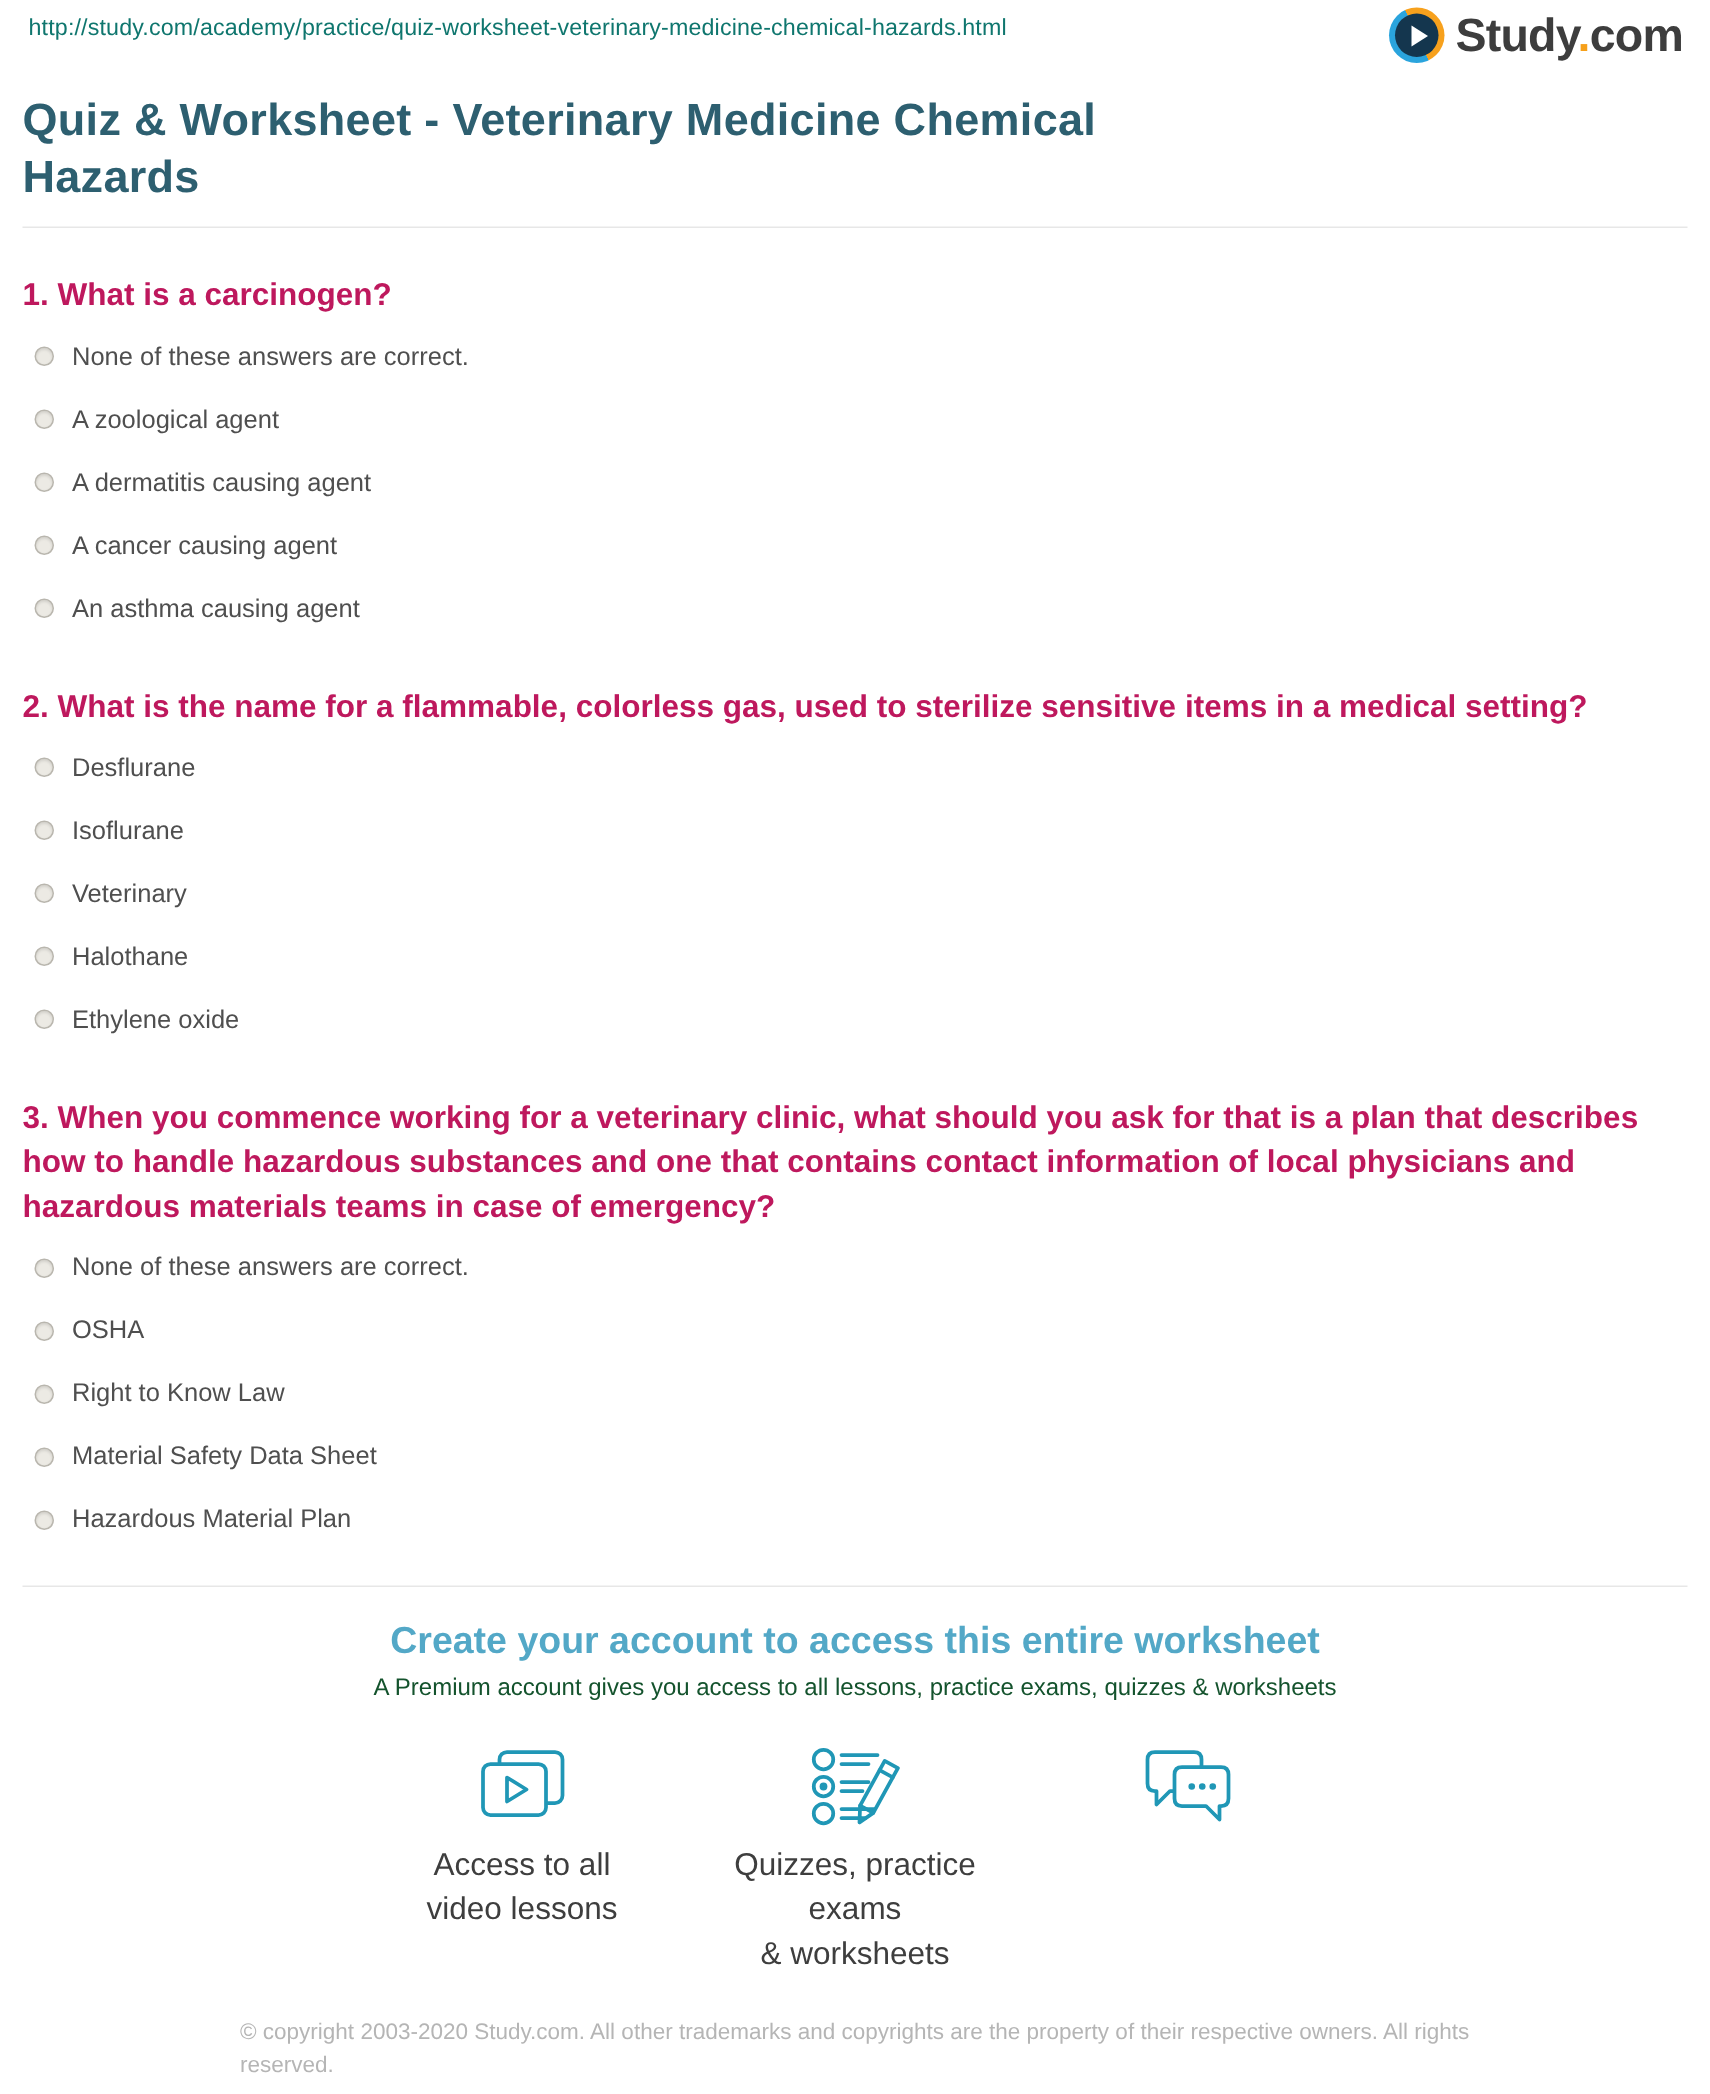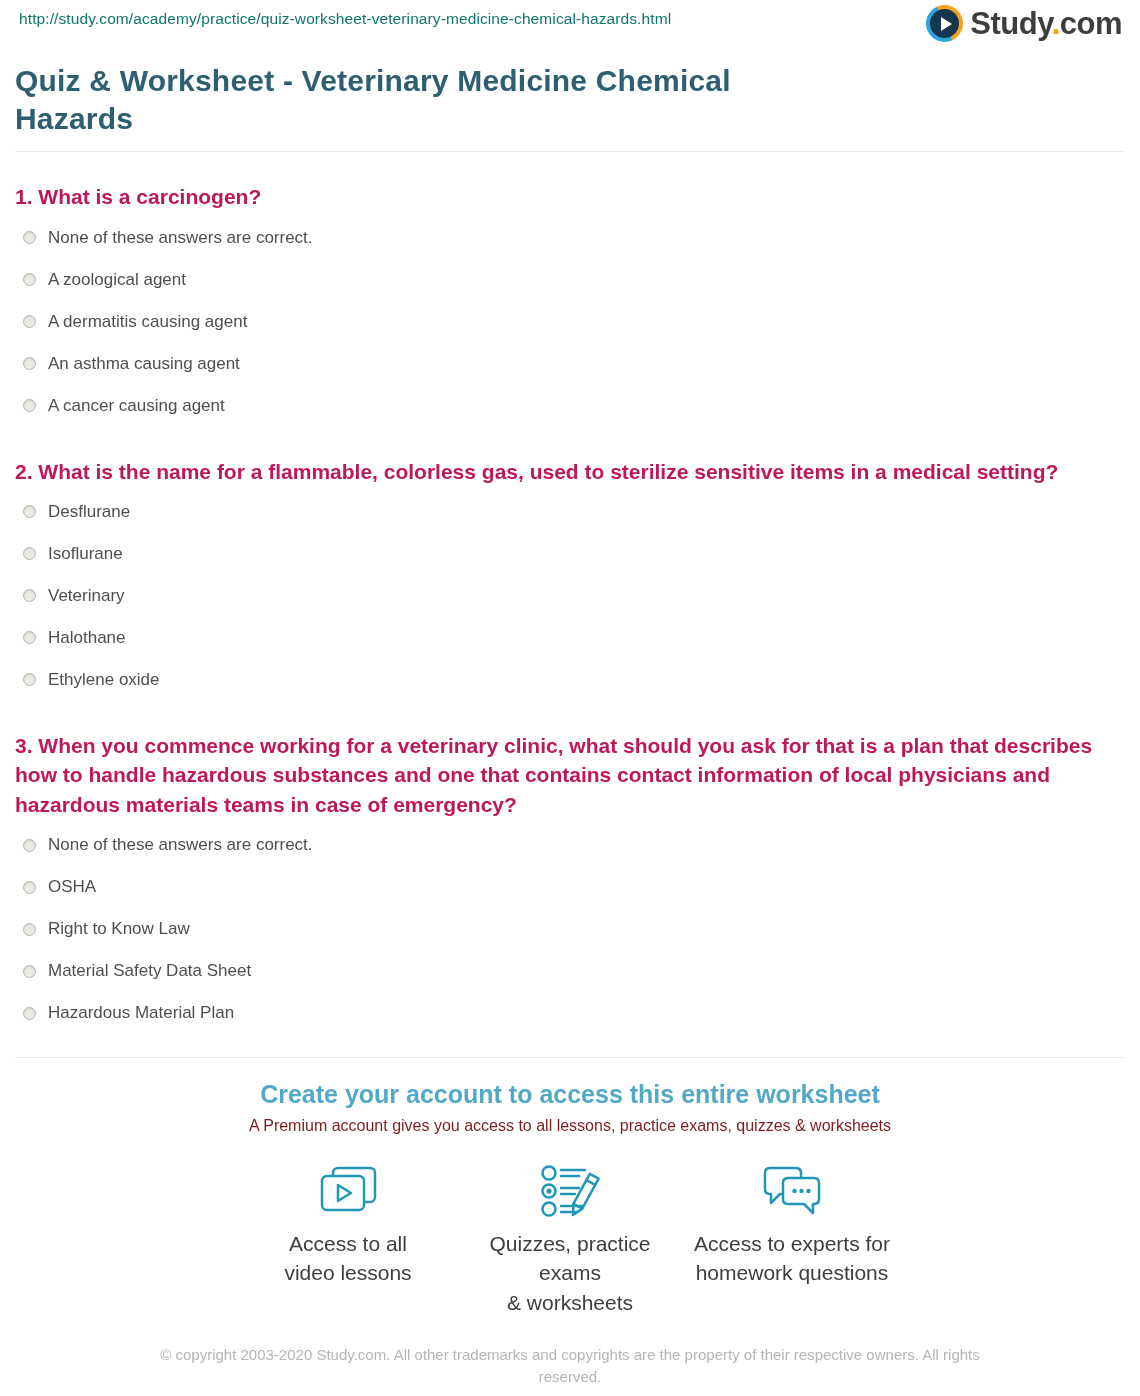--- a/index.html
+++ b/index.html
@@ -34,29 +34,29 @@
   .question-heading { font-size: 21px; font-weight: 700; color: #be185d; line-height: 1.4; }
   .options { margin-top: 5px; padding-left: 8px; }
   .option { display: flex; align-items: center; padding: 11px 0; cursor: pointer; }
   .radio { width: 13px; height: 13px; border-radius: 50%; background: #eceae4;
     border: 1px solid #b9b6ae; box-shadow: inset 0 1px 2px rgba(0,0,0,0.12); flex: 0 0 auto; }
   .option-label { margin-left: 12px; font-size: 17px; color: #4f4f4f; }
 
   
   .signup { text-align: center; }
   .signup-heading { margin-top: 20px; font-size: 25px; font-weight: 700; color: #53a8c7; line-height: 1.3; cursor: pointer; }
-  .signup-sub { margin-top: 6px; font-size: 16px; color: #7f1d1d; }
+  .signup-sub { margin-top: 6px; font-size: 16px; color: #14532d; }
 
   .features { margin-top: 28px; display: flex; justify-content: center; gap: 10px; }
   .feature { width: 212px; text-align: center; }
   .feature svg { display: block; margin: 0 auto; }
   .feature-label { margin-top: 8px; font-size: 21px; color: #3e3e3e; line-height: 1.42; }
 
   .copyright { margin-top: 26px; max-width: 820px; margin-left: auto; margin-right: auto;
-    text-align: center; font-size: 15px; color: #b5b5b5; line-height: 1.45; }
+    text-align: left; font-size: 15px; color: #b5b5b5; line-height: 1.45; }
 </style>
 </head>
 <body>
 
 <div class="page">
 
   <div class="url-text">http://study.com/academy/practice/quiz-worksheet-veterinary-medicine-chemical-hazards.html</div>
 
   <div class="logo">
     <span class="logo-badge"></span>
@@ -77,25 +77,25 @@
       <div class="option">
         <span class="radio"></span>
         <span class="option-label">A zoological agent</span>
       </div>
       <div class="option">
         <span class="radio"></span>
         <span class="option-label">A dermatitis causing agent</span>
       </div>
       <div class="option">
         <span class="radio"></span>
+        <span class="option-label">A cancer causing agent</span>
+      </div>
+      <div class="option">
+        <span class="radio"></span>
         <span class="option-label">An asthma causing agent</span>
-      </div>
-      <div class="option">
-        <span class="radio"></span>
-        <span class="option-label">A cancer causing agent</span>
       </div>
     </div>
   </div>
 
   <div class="question">
     <div class="question-heading">2. What is the name for a flammable, colorless gas, used to sterilize sensitive items in a medical setting?</div>
     <div class="options">
       <div class="option">
         <span class="radio"></span>
         <span class="option-label">Desflurane</span>
@@ -189,24 +189,20 @@
       </div>
 
       <div class="feature">
         <svg width="70" height="58" viewBox="0 0 70 58" fill="none" stroke="#2097b6" stroke-width="2.5" stroke-linejoin="round" stroke-linecap="round">
           <path d="M13 5 h26 q5 0 5 5 v16 q0 5 -5 5 h-16 l-9 9 v-9 h-1 q-5 0 -5 -5 v-16 q0 -5 5 -5 z"></path>
           <path d="M31 15 h26 q5 0 5 5 v16 q0 5 -5 5 h-1 v9 l-9 -9 h-16 q-5 0 -5 -5 v-16 q0 -5 5 -5 z" fill="#ffffff"></path>
           <circle cx="37.5" cy="28" r="2.2" fill="#2097b6" stroke="none"></circle>
           <circle cx="44.5" cy="28" r="2.2" fill="#2097b6" stroke="none"></circle>
           <circle cx="51.5" cy="28" r="2.2" fill="#2097b6" stroke="none"></circle>
         </svg>
-        <div class="feature-label">
-          <div>Access to experts for</div>
-          <div>homework questions</div>
-        </div>
       </div>
 
     </div>
   </div>
 
   <div class="copyright">© copyright 2003-2020 Study.com. All other trademarks and copyrights are the property of their respective owners. All rights reserved.</div>
 
 </div>
 
 </body></html>

